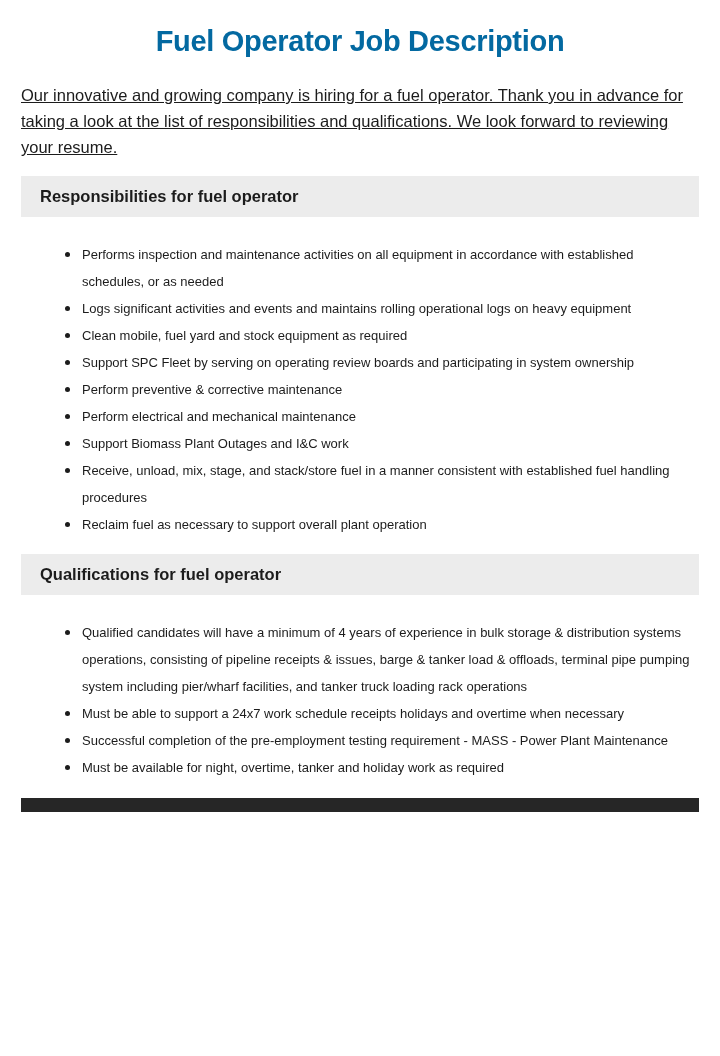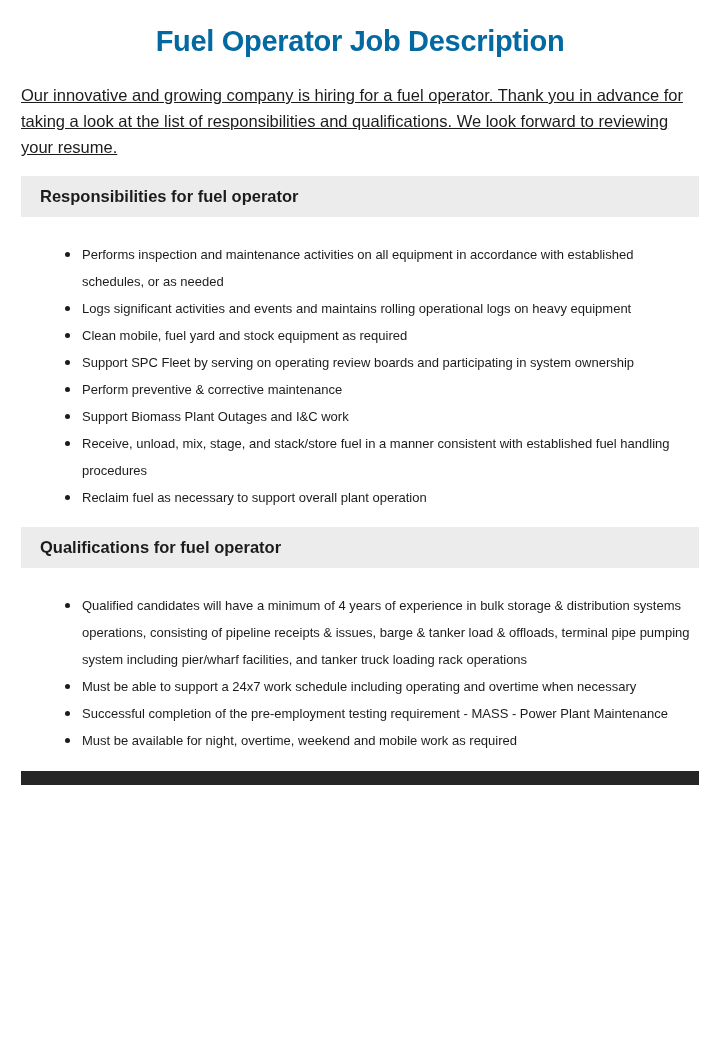--- a/index.html
+++ b/index.html
@@ -78,33 +78,34 @@
   <section>
     <div class="section-bar">
       <span>Responsibilities for fuel operator</span>
     </div>
     <ul class="bullets">
       <li>Performs inspection and maintenance activities on all equipment in accordance with established schedules, or as needed</li>
       <li>Logs significant activities and events and maintains rolling operational logs on heavy equipment</li>
       <li>Clean mobile, fuel yard and stock equipment as required</li>
       <li>Support SPC Fleet by serving on operating review boards and participating in system ownership</li>
       <li>Perform preventive &amp; corrective maintenance</li>
+      <li>Perform electrical and mechanical maintenance</li>
       <li>Support Biomass Plant Outages and I&amp;C work</li>
       <li>Receive, unload, mix, stage, and stack/store fuel in a manner consistent with established fuel handling procedures</li>
       <li>Reclaim fuel as necessary to support overall plant operation</li>
     </ul>
   </section>
 
   <section>
     <div class="section-bar">
       <span>Qualifications for fuel operator</span>
     </div>
     <ul class="bullets">
       <li>Qualified candidates will have a minimum of 4 years of experience in bulk storage &amp; distribution systems operations, consisting of pipeline receipts &amp; issues, barge &amp; tanker load &amp; offloads, terminal pipe pumping system including pier/wharf facilities, and tanker truck loading rack operations</li>
-      <li>Must be able to support a 24x7 work schedule including operating and overtime when necessary</li>
+      <li>Must be able to support a 24x7 work schedule receipts holidays and overtime when necessary</li>
       <li>Successful completion of the pre-employment testing requirement - MASS - Power Plant Maintenance</li>
-      <li>Must be available for night, overtime, weekend and mobile work as required</li>
+      <li>Must be available for night, overtime, tanker and holiday work as required</li>
     </ul>
   </section>
 
   <div class="bottom-bar"></div>
 
 </main>
 
 </body></html>

